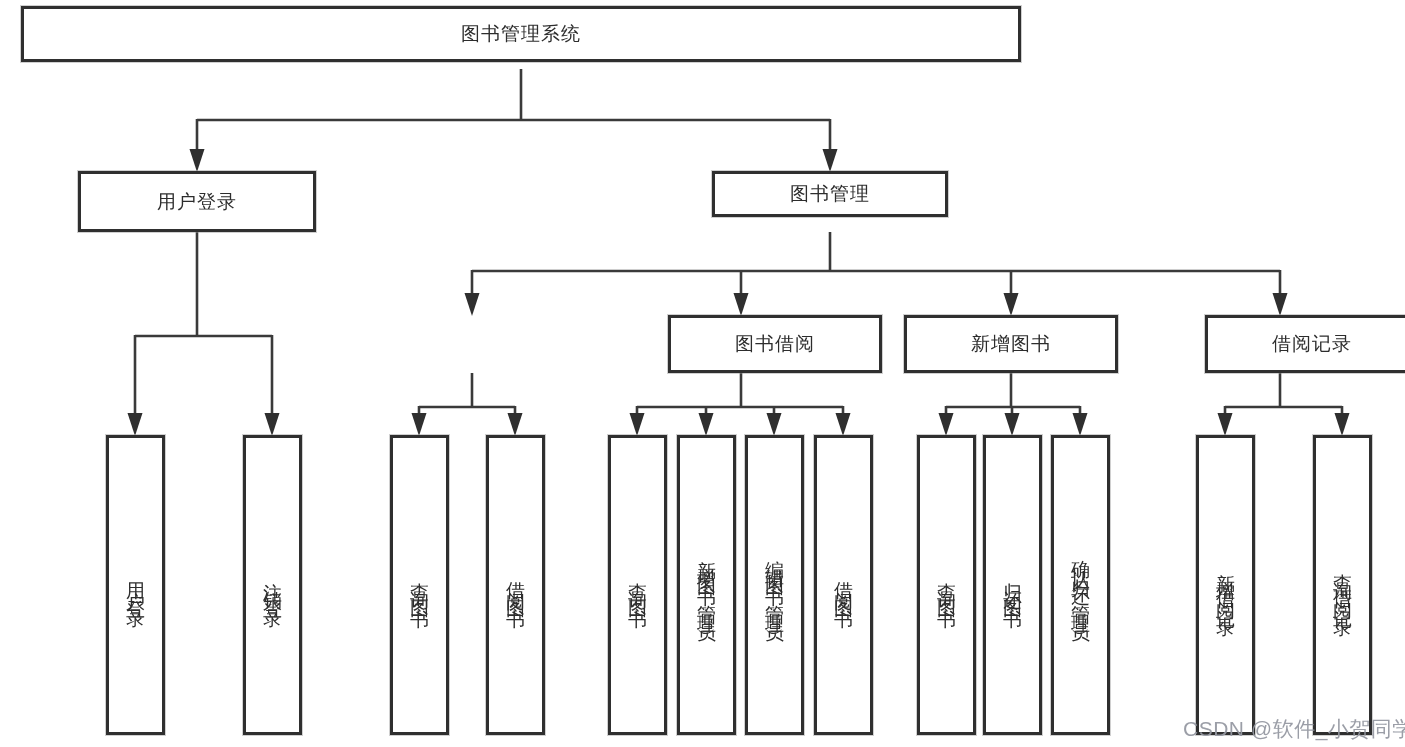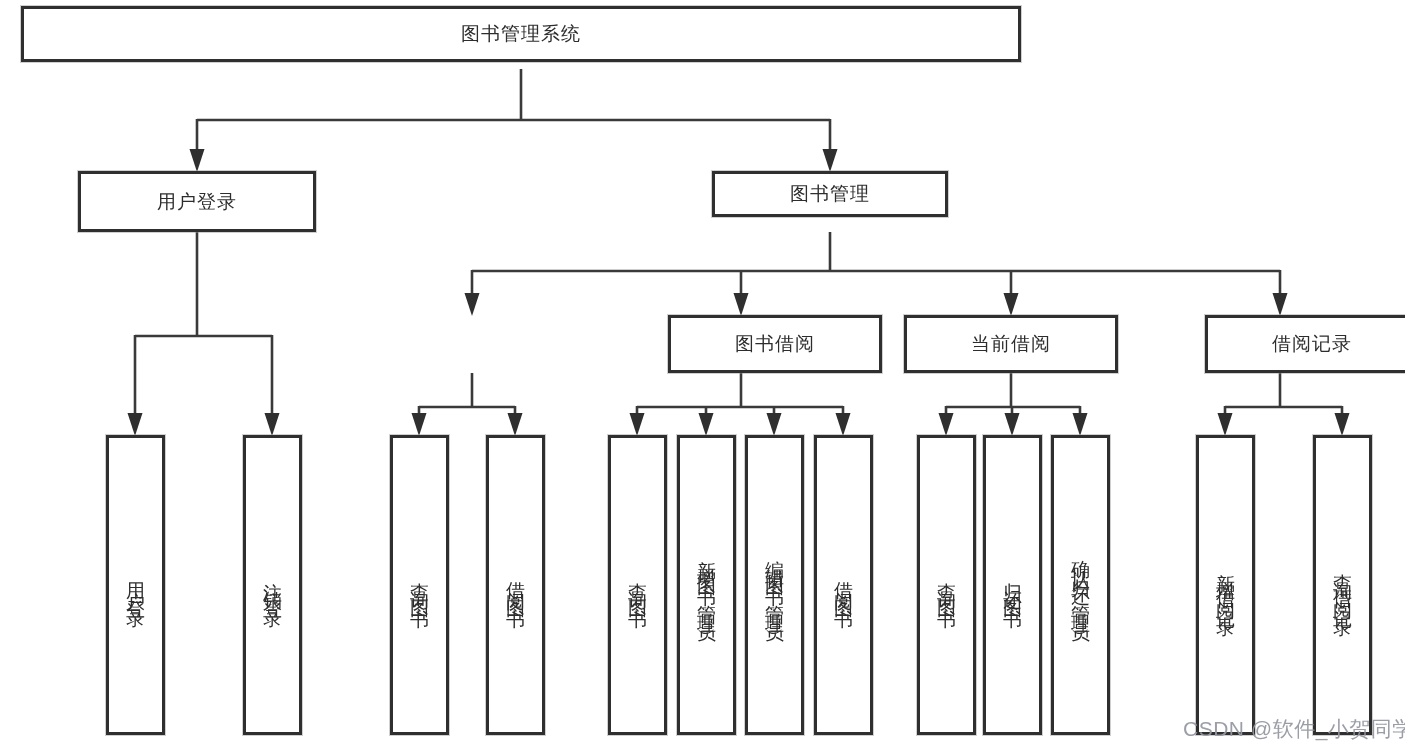--- a/index.html
+++ b/index.html
@@ -131,21 +131,21 @@
     <span>用户登录</span>
   </div>
   <div class="node hnode n-bookmgmt">
     <span>图书管理</span>
   </div>
 
   <div class="node hnode n-l3 n-borrowbook">
     <span>图书借阅</span>
   </div>
   <div class="node hnode n-l3 n-currentborrow">
-    <span>当前借阅</span>
+    <span>新增图书</span>
   </div>
   <div class="node hnode n-l3 n-borrowrecord">
     <span>借阅记录</span>
   </div>
 
   <div class="node vnode leaf lf1">
     <span>用户登录</span>
   </div>
   <div class="node vnode leaf lf2">
     <span>注销登录</span>

